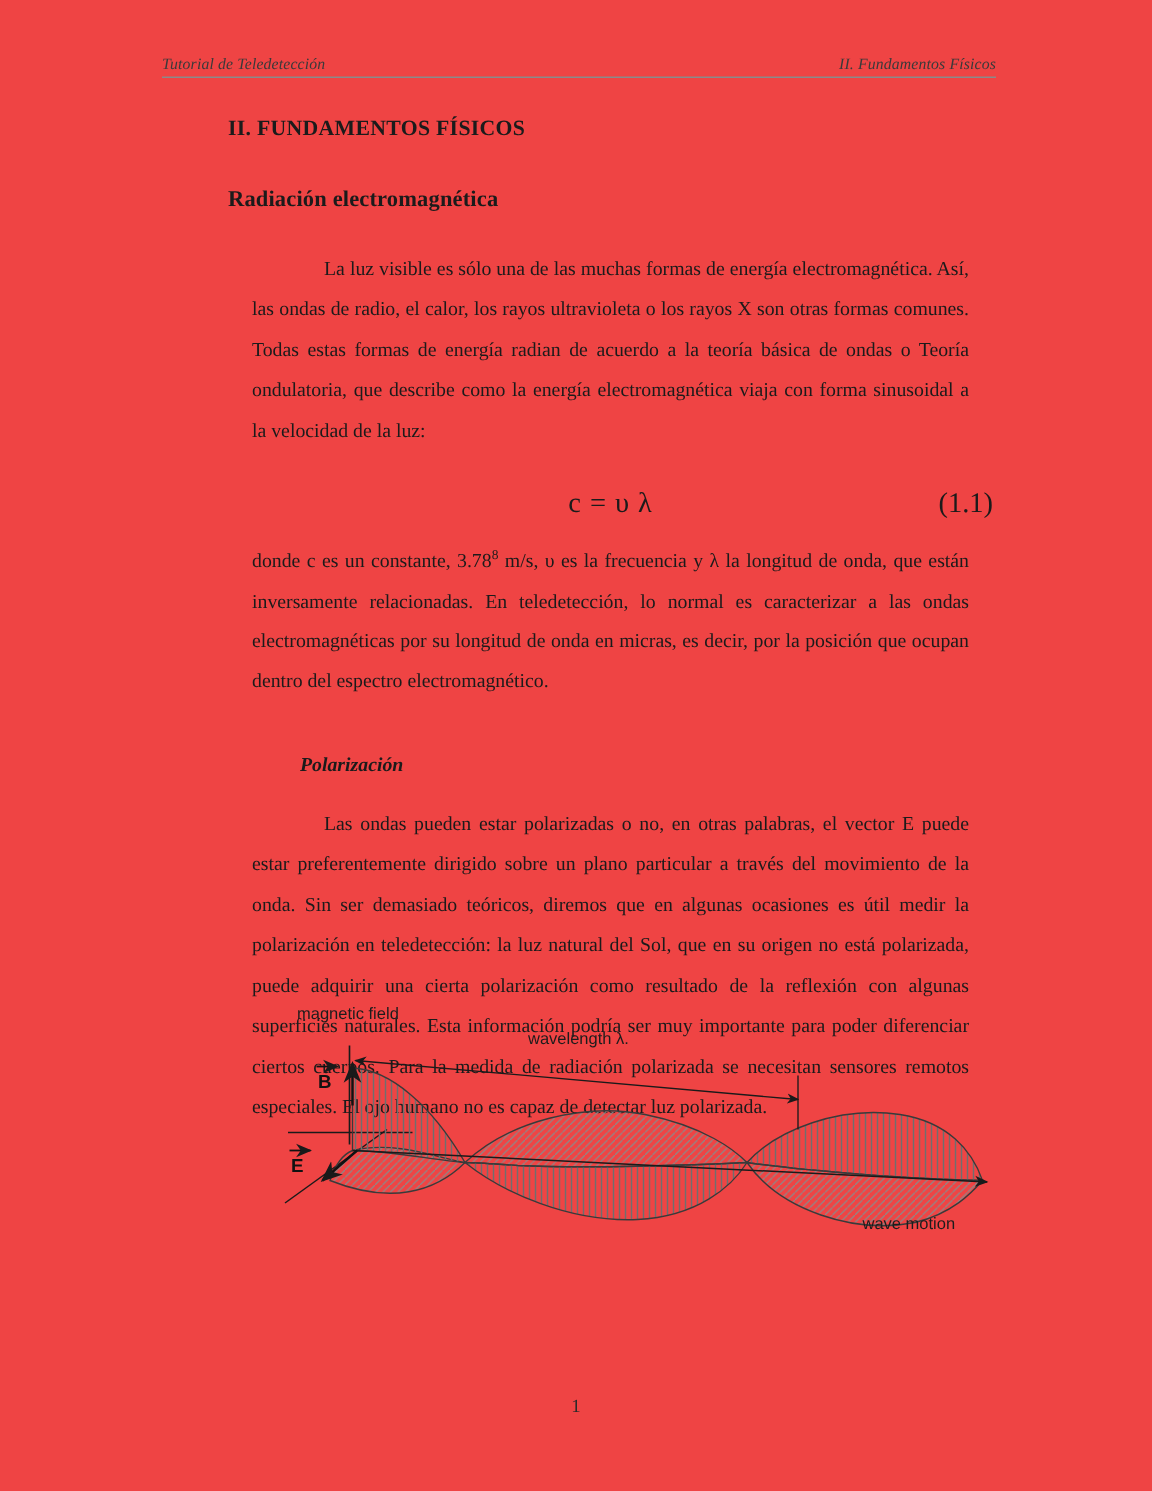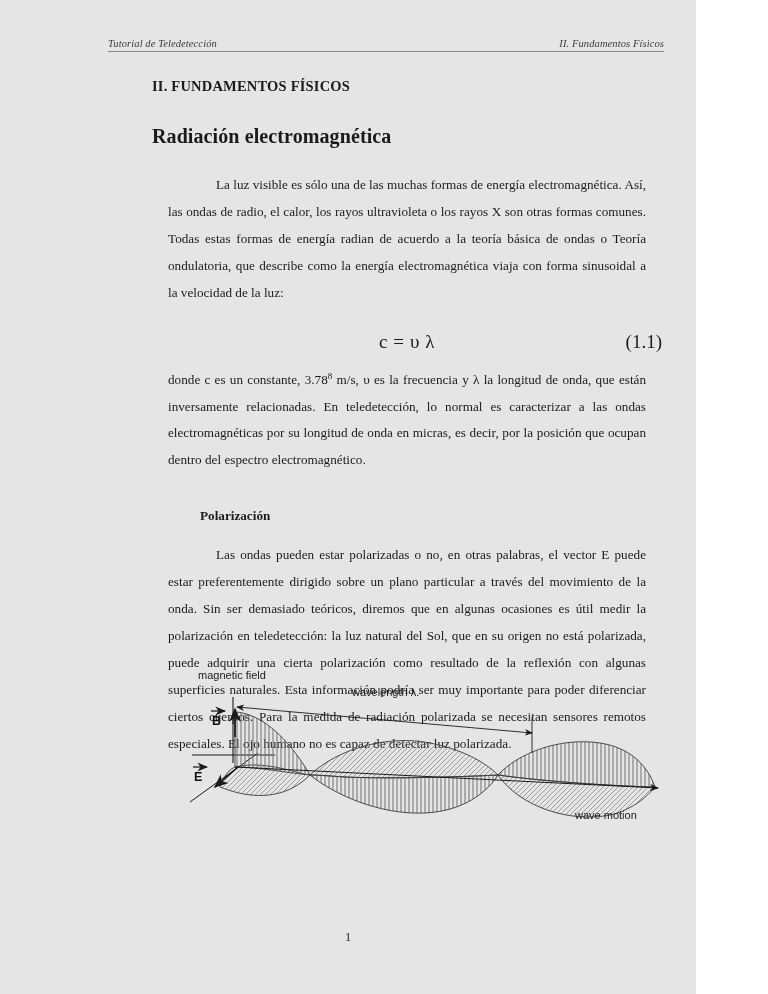--- a/index.html
+++ b/index.html
@@ -2,23 +2,23 @@
 <html><head>
 <meta charset="utf-8">
 <style>
   html, body {
     margin: 0;
     padding: 0;
     background: #ffffff;
   }
   .page {
     position: relative;
-    width: 696px;
+    width: 768px;
     height: 994px;
-    background: #e5e5e5;
+    background: #ef4444;
     overflow: hidden;
     font-family: "Liberation Serif", "DejaVu Serif", serif;
     color: #1b1b1b;
   }
 
   
   .header {
     position: absolute;
     left: 108px;
     top: 38px;
@@ -44,30 +44,31 @@
     width: 510px;
   }
 
   h1.chapter-title {
     font-size: 14.5px;
     font-weight: bold;
     margin: 0 0 30px 0;
     letter-spacing: 0.2px;
   }
   h2.section-title {
-    font-size: 20px;
+    font-size: 15px;
     font-weight: bold;
     margin: 0 0 24px 0;
     letter-spacing: 0.1px;
   }
   h3.sub-title {
     font-size: 13.2px;
     font-weight: bold;
     margin: 0 0 18px 0;
     text-indent: 48px;
+    font-style: italic;
   }
 
   p.para {
     font-size: 13.2px;
     line-height: 2.04;
     text-align: justify;
     margin: 16px;
     text-indent: 48px;
     hyphens: none;
   }

